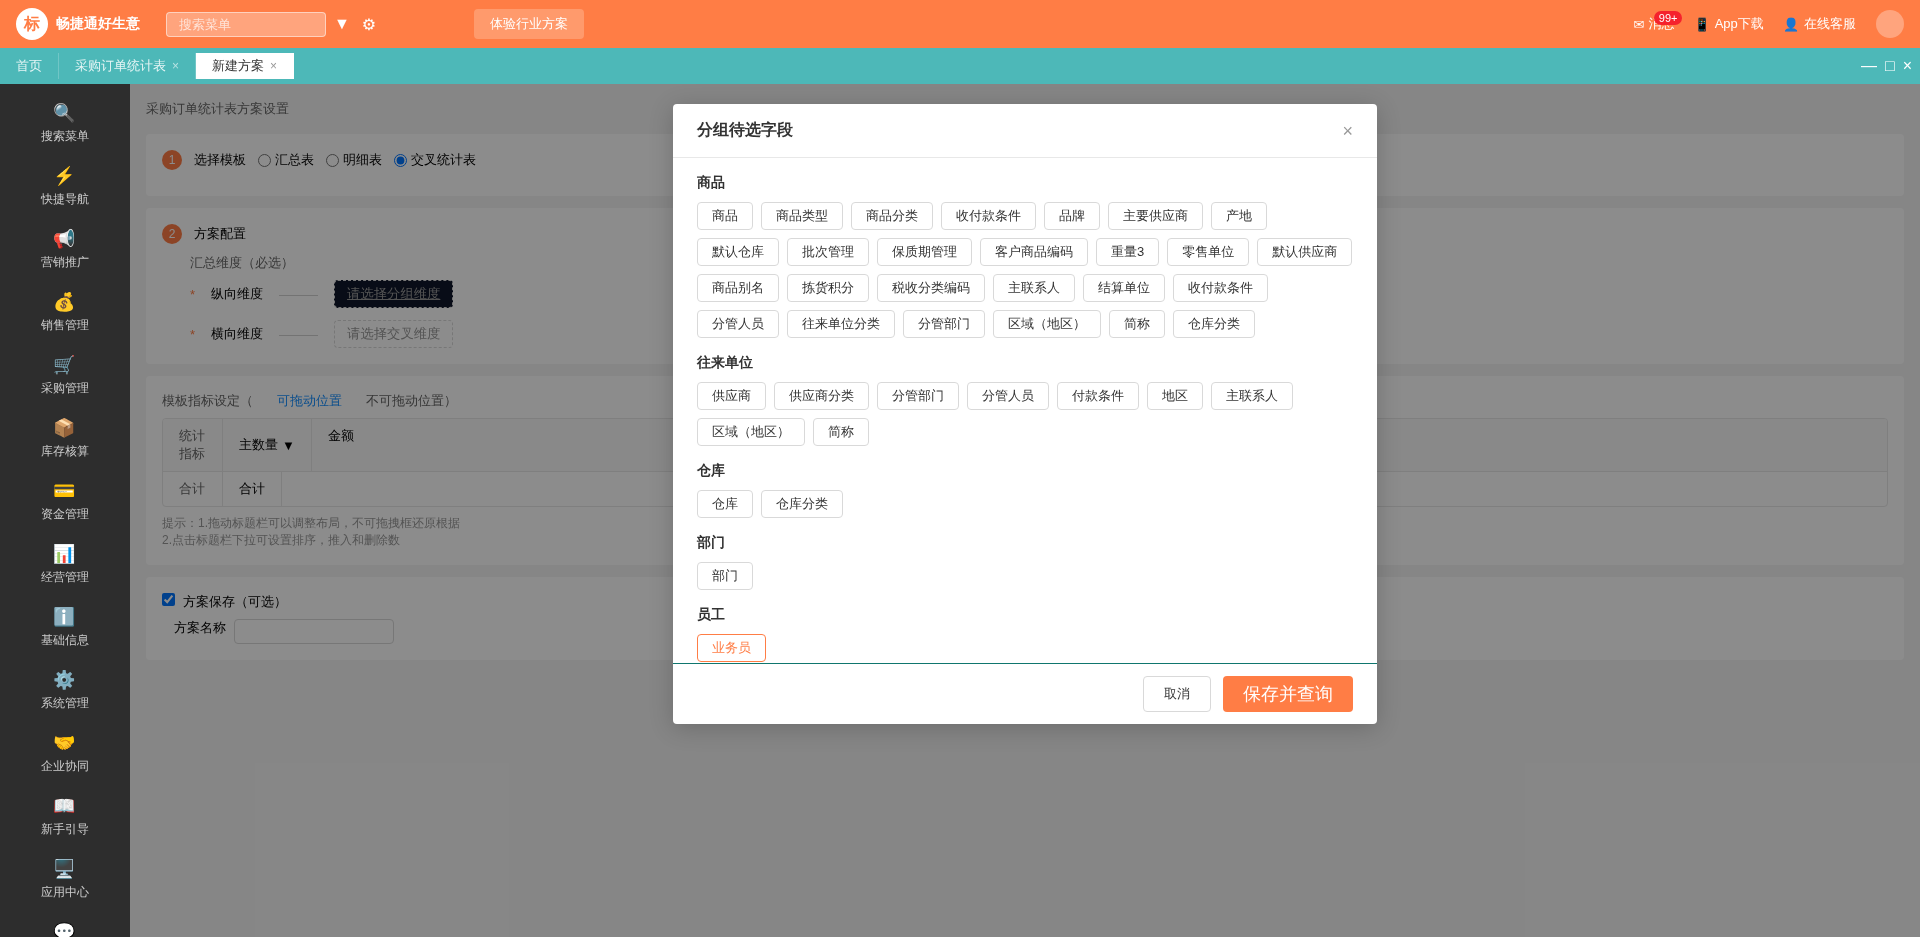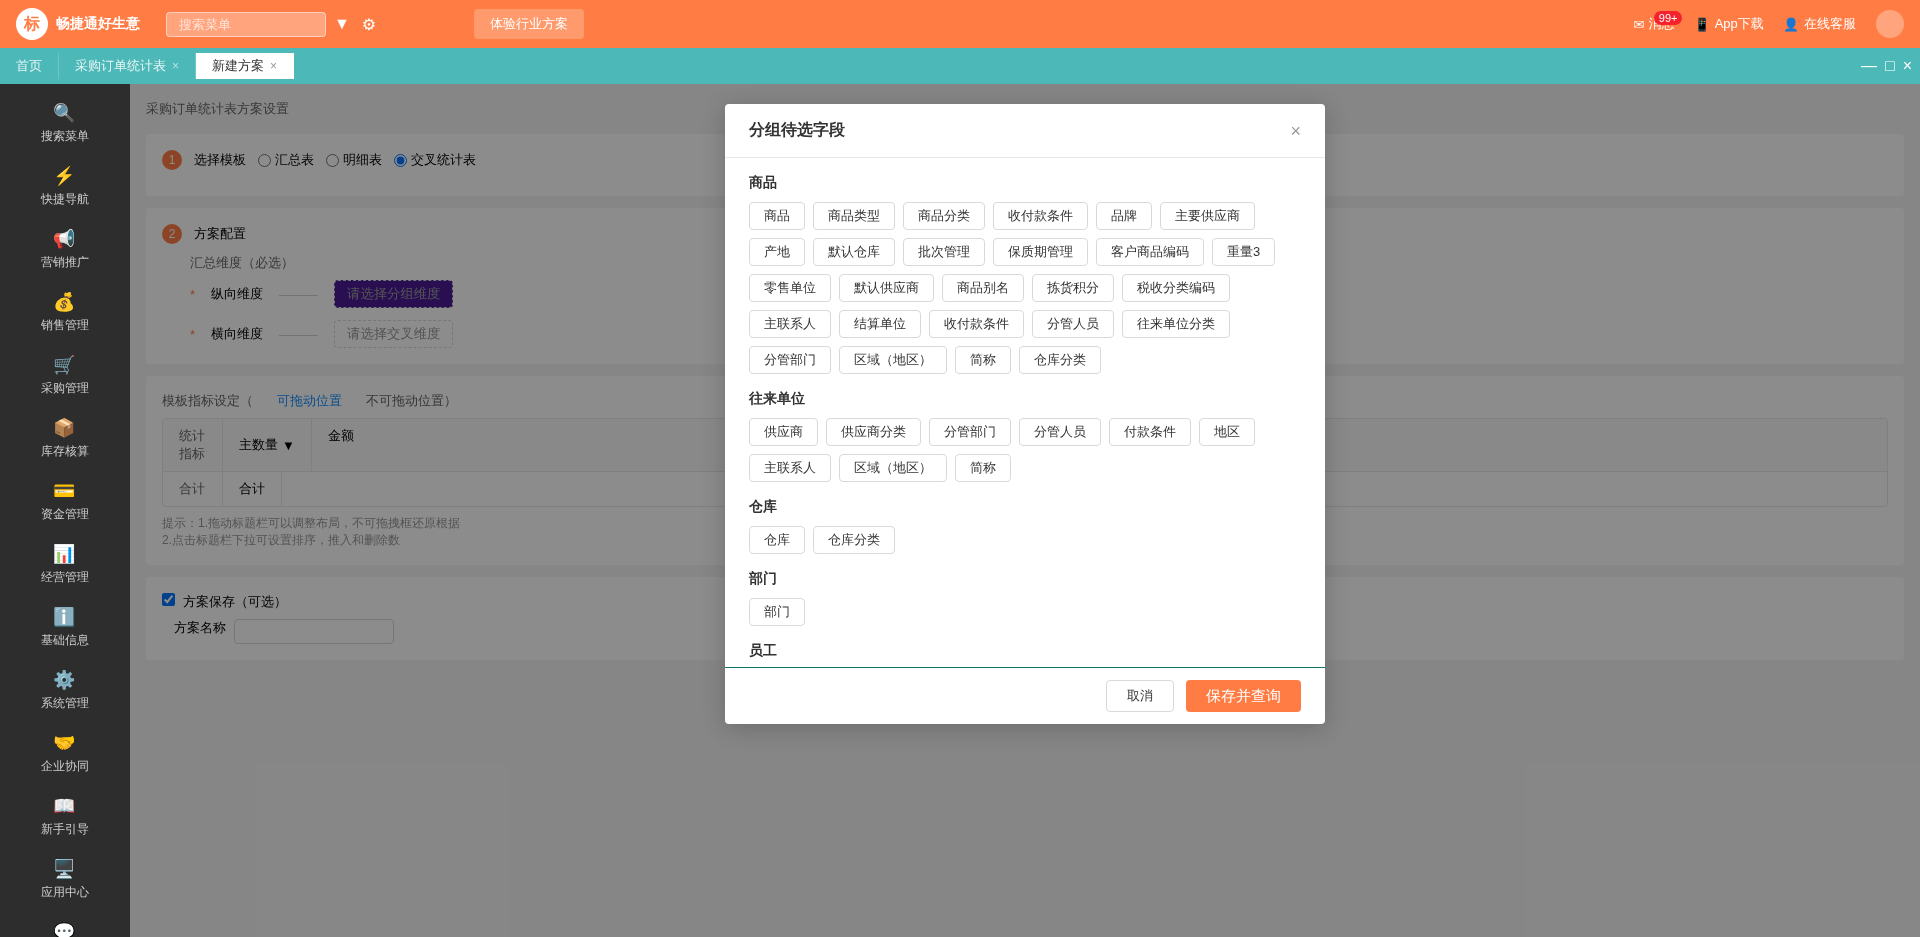--- a/index.html
+++ b/index.html
@@ -164,21 +164,21 @@
       display: flex;
       align-items: flex-start;
       justify-content: center;
       padding-top: 20px;
     }
 
     
     .modal {
       background: white;
       border-radius: 4px;
-      width: 600px;
+      width: 704px;
       max-height: 620px;
       display: flex;
       flex-direction: column;
       box-shadow: 0 4px 24px rgba(0,0,0,0.2);
     }
     .modal-header {
       display: flex;
       align-items: center;
       justify-content: space-between;
       padding: 16px 24px;
@@ -242,21 +242,21 @@
       font-size: 13px;
       color: #333;
     }
     .btn-primary {
       padding: 6px 20px;
       border: none;
       background: #ff7d45;
       color: white;
       border-radius: 4px;
       cursor: pointer;
-      font-size: 15px;
+      font-size: 18px;
     }
 
     
     .page-header {
       font-size: 13px;
       color: #666;
       margin-bottom: 16px;
     }
     .section {
       background: white;
@@ -426,21 +426,21 @@
       <div class="section-row">
         <div class="step-badge">2</div>
         <span>方案配置</span>
       </div>
       <div style="margin-left:28px;">
         <div style="color:#666;font-size:13px;margin-bottom:8px;">汇总维度（必选）</div>
         <div style="display:flex;align-items:center;gap:16px;margin-bottom:12px;">
           <span style="color:#ff7d45;">*</span>
           <span>纵向维度</span>
           <span style="color:#ccc;">———</span>
-          <button style="background:#4c1d95;border:1px dashed #d9d9d9;padding:4px 12px;cursor:pointer;color:#999;border-radius:4px;">请选择分组维度</button>
+          <button style="background:#0f172a;border:1px dashed #d9d9d9;padding:4px 12px;cursor:pointer;color:#999;border-radius:4px;text-decoration:underline;">请选择分组维度</button>
         </div>
         <div style="display:flex;align-items:center;gap:16px;">
           <span style="color:#ff7d45;">*</span>
           <span>横向维度</span>
           <span style="color:#ccc;">———</span>
           <button style="background:white;border:1px dashed #d9d9d9;padding:4px 12px;cursor:pointer;color:#999;border-radius:4px;">请选择交叉维度</button>
         </div>
       </div>
     </div>
 

